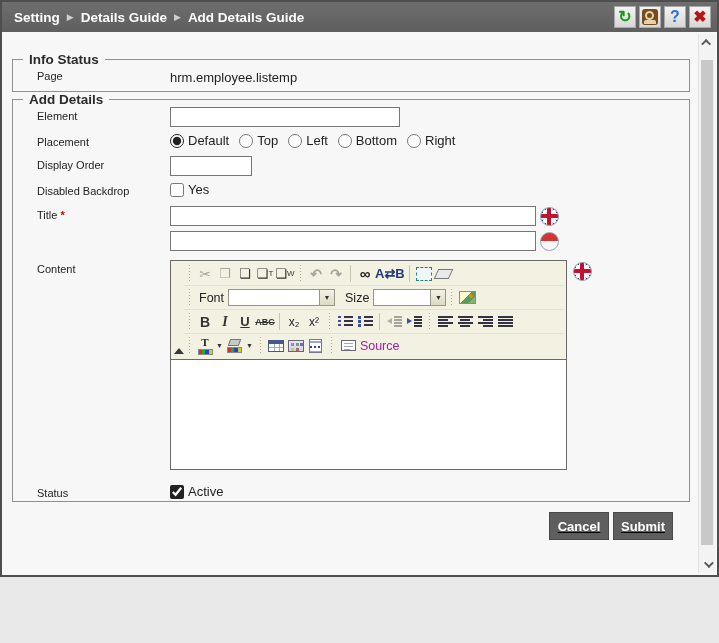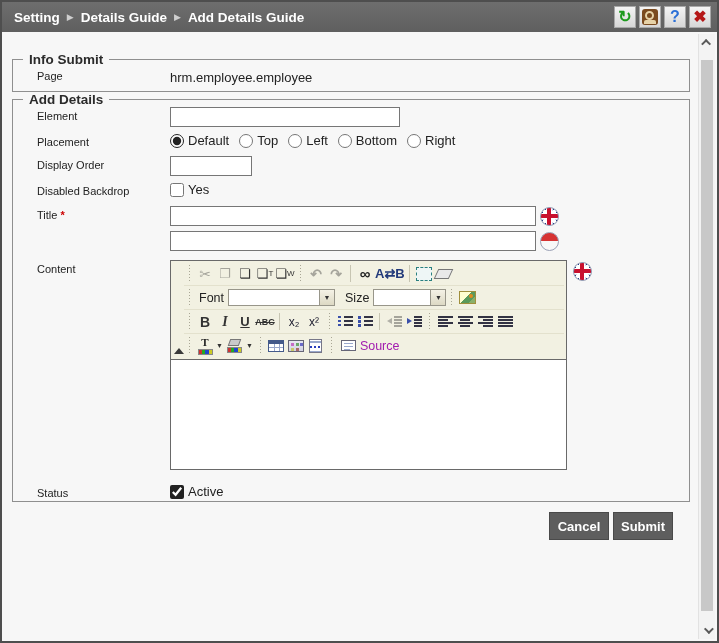--- a/index.html
+++ b/index.html
@@ -1,16 +1,16 @@
 <!DOCTYPE html>
 <html><head>
 <meta charset="utf-8">
 <style>
   html,body{margin:0;padding:0;background:#e9e9e9;font-family:"Liberation Sans",sans-serif;}
-  .window{position:relative;width:719px;height:643px;box-sizing:border-box;border:2px solid #4e4e4e;background:#f7f7f7;overflow:hidden;}
+  .window{position:relative;width:719px;height:577px;box-sizing:border-box;border:2px solid #4e4e4e;background:#f7f7f7;overflow:hidden;}
   
   .titlebar{position:absolute;top:0;left:0;right:0;height:30px;background:linear-gradient(#6e6e6e,#5f5f5f);display:flex;align-items:center;justify-content:space-between;padding:0 6px 0 12px;box-sizing:border-box;}
   .breadcrumb{display:flex;align-items:center;gap:7px;}
   .breadcrumb a{color:#fff;font-weight:bold;font-size:13.5px;text-decoration:none;cursor:pointer;}
   .breadcrumb .sep{color:#cfcfcf;font-size:9px;line-height:1;}
   .titlebar-tools{display:flex;gap:3px;}
   .tool{width:22px;height:22px;padding:0;border:1px solid #a8a8a8;background:linear-gradient(#f4f4f4,#d7d7d7);display:flex;align-items:center;justify-content:center;cursor:pointer;box-sizing:border-box;}
   .g-refresh{color:#1d9a1d;font-weight:bold;font-size:16px;line-height:1;}
   .g-profile{width:16px;height:16px;background:#7a4a1f;border-radius:3px;position:relative;}
   .g-profile::before{content:"";position:absolute;left:3px;top:2px;width:9px;height:9px;border:2px solid #e6d2a8;border-radius:50%;box-sizing:border-box;}
@@ -94,21 +94,21 @@
   .tbl-ic{width:16px;height:12px;box-sizing:border-box;border:1px solid #445a8a;background:linear-gradient(#445a8a,#445a8a) 0 0/16px 3px no-repeat,linear-gradient(#9aa8cc,#9aa8cc) 0 6px/16px 1px no-repeat,linear-gradient(#9aa8cc,#9aa8cc) 5px 0/1px 12px no-repeat,linear-gradient(#9aa8cc,#9aa8cc) 10px 0/1px 12px no-repeat,#fff;}
   .kbd-ic{width:16px;height:12px;box-sizing:border-box;border:1px solid #667;background:linear-gradient(#c66cc6,#c66cc6) 2px 2px/3px 3px no-repeat,linear-gradient(#6aa86a,#6aa86a) 7px 2px/3px 3px no-repeat,linear-gradient(#6a6ac8,#6a6ac8) 11px 2px/3px 3px no-repeat,linear-gradient(#c8c86a,#c8c86a) 2px 7px/3px 3px no-repeat,linear-gradient(#a86a6a,#a86a6a) 7px 7px/3px 3px no-repeat,linear-gradient(#e8e8f2,#d2d2e2);}
   .pgbrk-ic{width:13px;height:14px;box-sizing:border-box;border:1px solid #778;background:linear-gradient(#99a8cc,#99a8cc) 0 1px/13px 2px no-repeat,linear-gradient(#99a8cc,#99a8cc) 0 11px/13px 2px no-repeat,repeating-linear-gradient(90deg,#2a3fbb 0 2px,transparent 2px 4px) 0 6px/13px 2px no-repeat,#fff;}
   .src-btn{display:flex;align-items:center;gap:4px;padding:1px 4px;cursor:pointer;}
   .src-ic{width:15px;height:11px;box-sizing:border-box;border:1px solid #667;background:linear-gradient(#99a8cc,#99a8cc) 2px 2px/9px 1px no-repeat,linear-gradient(#99a8cc,#99a8cc) 2px 5px/9px 1px no-repeat,linear-gradient(#99a8cc,#99a8cc) 2px 8px/6px 1px no-repeat,#fff;}
   .src-txt{font-size:12.5px;color:#a21caf;}
   .editarea{height:105px;background:#fff;border-top:1px solid #696969;outline:none;font-size:13px;padding:2px;}
   .ed-flag{position:absolute;left:403px;top:2px;}
   textarea.cond{width:473px;height:46px;border:1px solid #808080;box-sizing:border-box;resize:both;font-family:"Liberation Sans",sans-serif;font-size:13px;background:#fff;}
   
-  .footer-buttons{display:flex;justify-content:flex-end;gap:4px;margin:10px 17px 0 0;}
+  .footer-buttons{display:flex;justify-content:flex-end;gap:4px;margin:10px 17px 0 0;text-decoration:underline;}
   .btn{min-width:60px;height:28px;background:#5e5e5e;border:1px solid #4a4a4a;color:#fff;font-weight:bold;font-size:13px;cursor:pointer;font-family:"Liberation Sans",sans-serif;}
   
   .scrollbar{position:absolute;top:32px;right:2px;bottom:2px;width:17px;background:#f3f3f3;border-left:1px solid #e2e2e2;box-sizing:border-box;}
   .sb-btn{position:absolute;left:0;width:16px;height:17px;background:#f3f3f3;display:flex;align-items:center;justify-content:center;cursor:pointer;}
   .sb-up{top:0;}
   .sb-down{bottom:0;}
   .chev{width:7px;height:7px;border-left:2px solid #5a5a5a;border-top:2px solid #5a5a5a;box-sizing:border-box;}
   .chev.up{transform:rotate(45deg) translateY(2px);}
   .chev.down{transform:rotate(225deg) translateY(2px);}
   .sb-thumb{position:absolute;left:2px;width:12px;top:26px;bottom:28px;background:#c8c8c8;cursor:pointer;}
@@ -138,24 +138,24 @@
         </button>
       <button class="tool">
           <span class="g-close">✖</span>
         </button>
     </div>
   </header>
 
   <div class="content">
 
     <fieldset class="fs fs-info">
-      <legend>Info Submit</legend>
+      <legend>Info Status</legend>
       <div class="frow">
         <span class="flabel">Page</span>
-        <span class="value">hrm.employee.employee</span>
+        <span class="value">hrm.employee.listemp</span>
       </div>
     </fieldset>
 
     <fieldset class="fs fs-add">
       <legend>Add Details</legend>
 
       <div class="frow">
         <label class="flabel">Element</label>
         <input class="txt w-element" type="text" value="" style="">
       </div>

